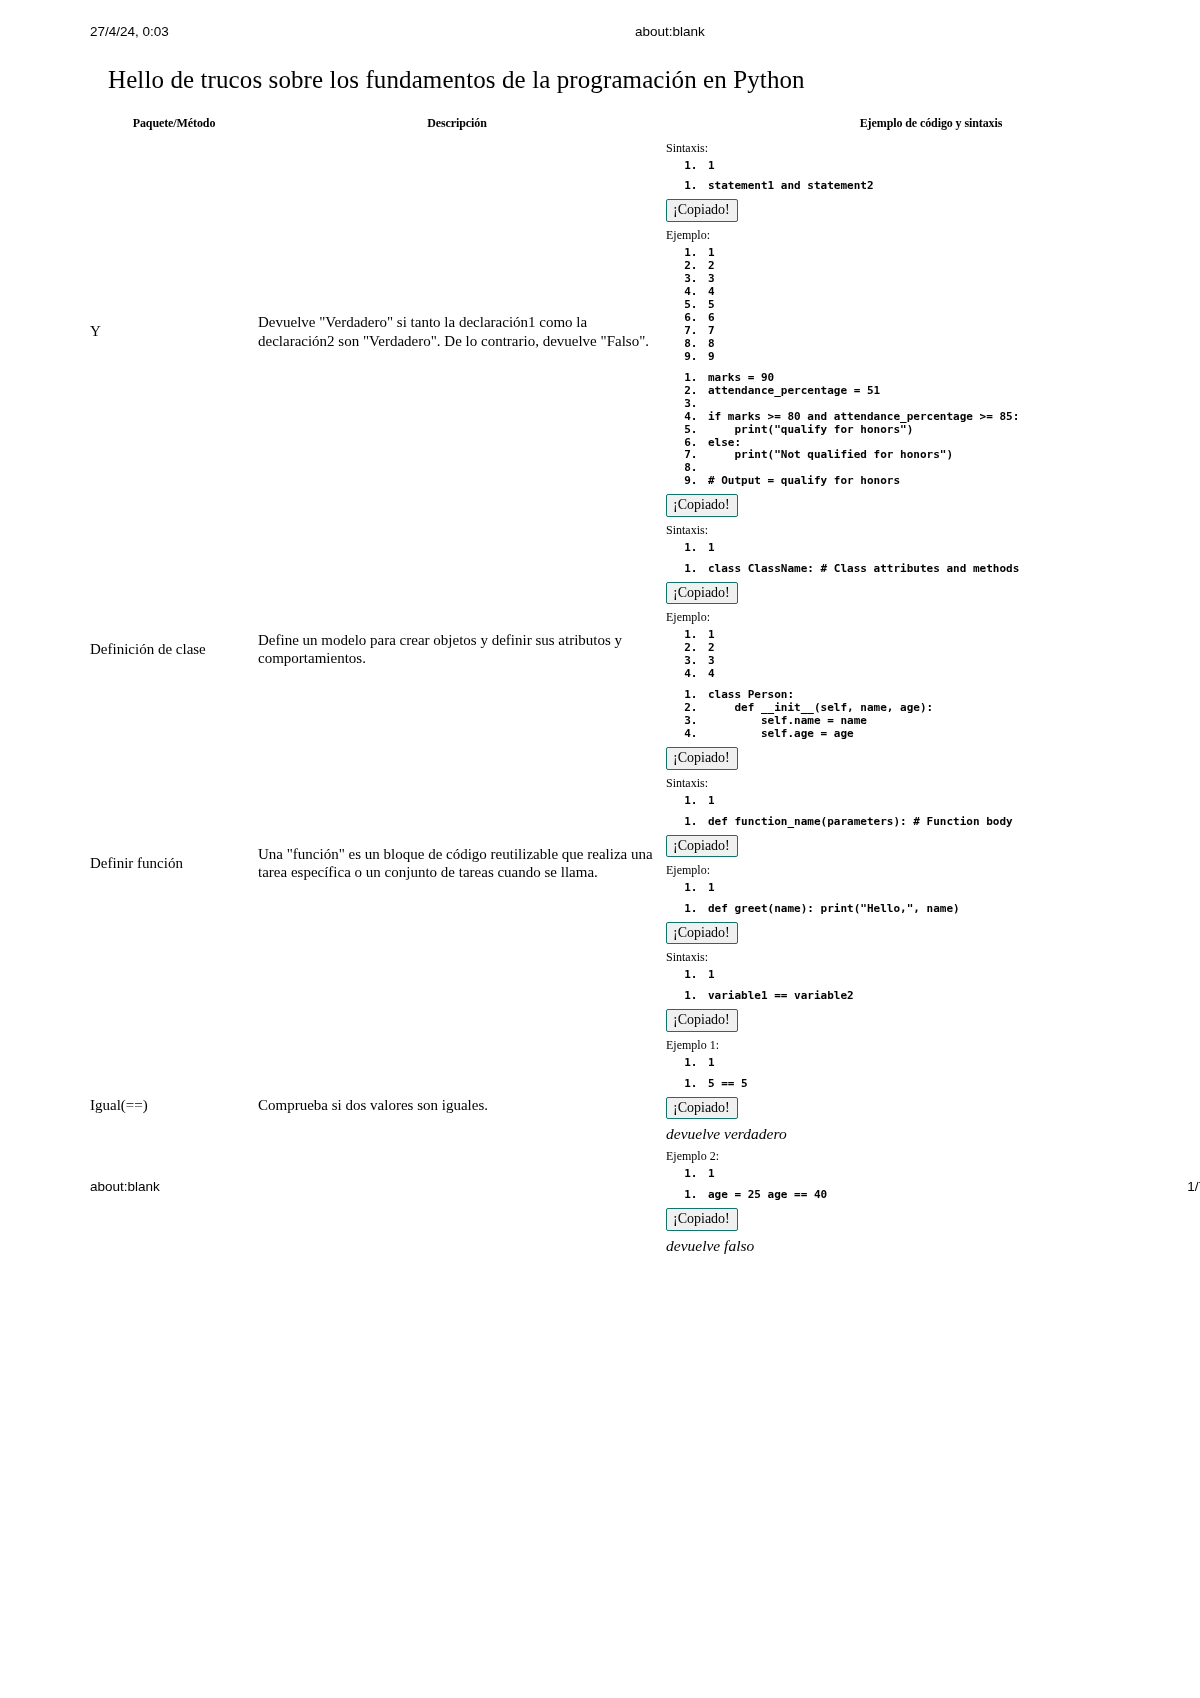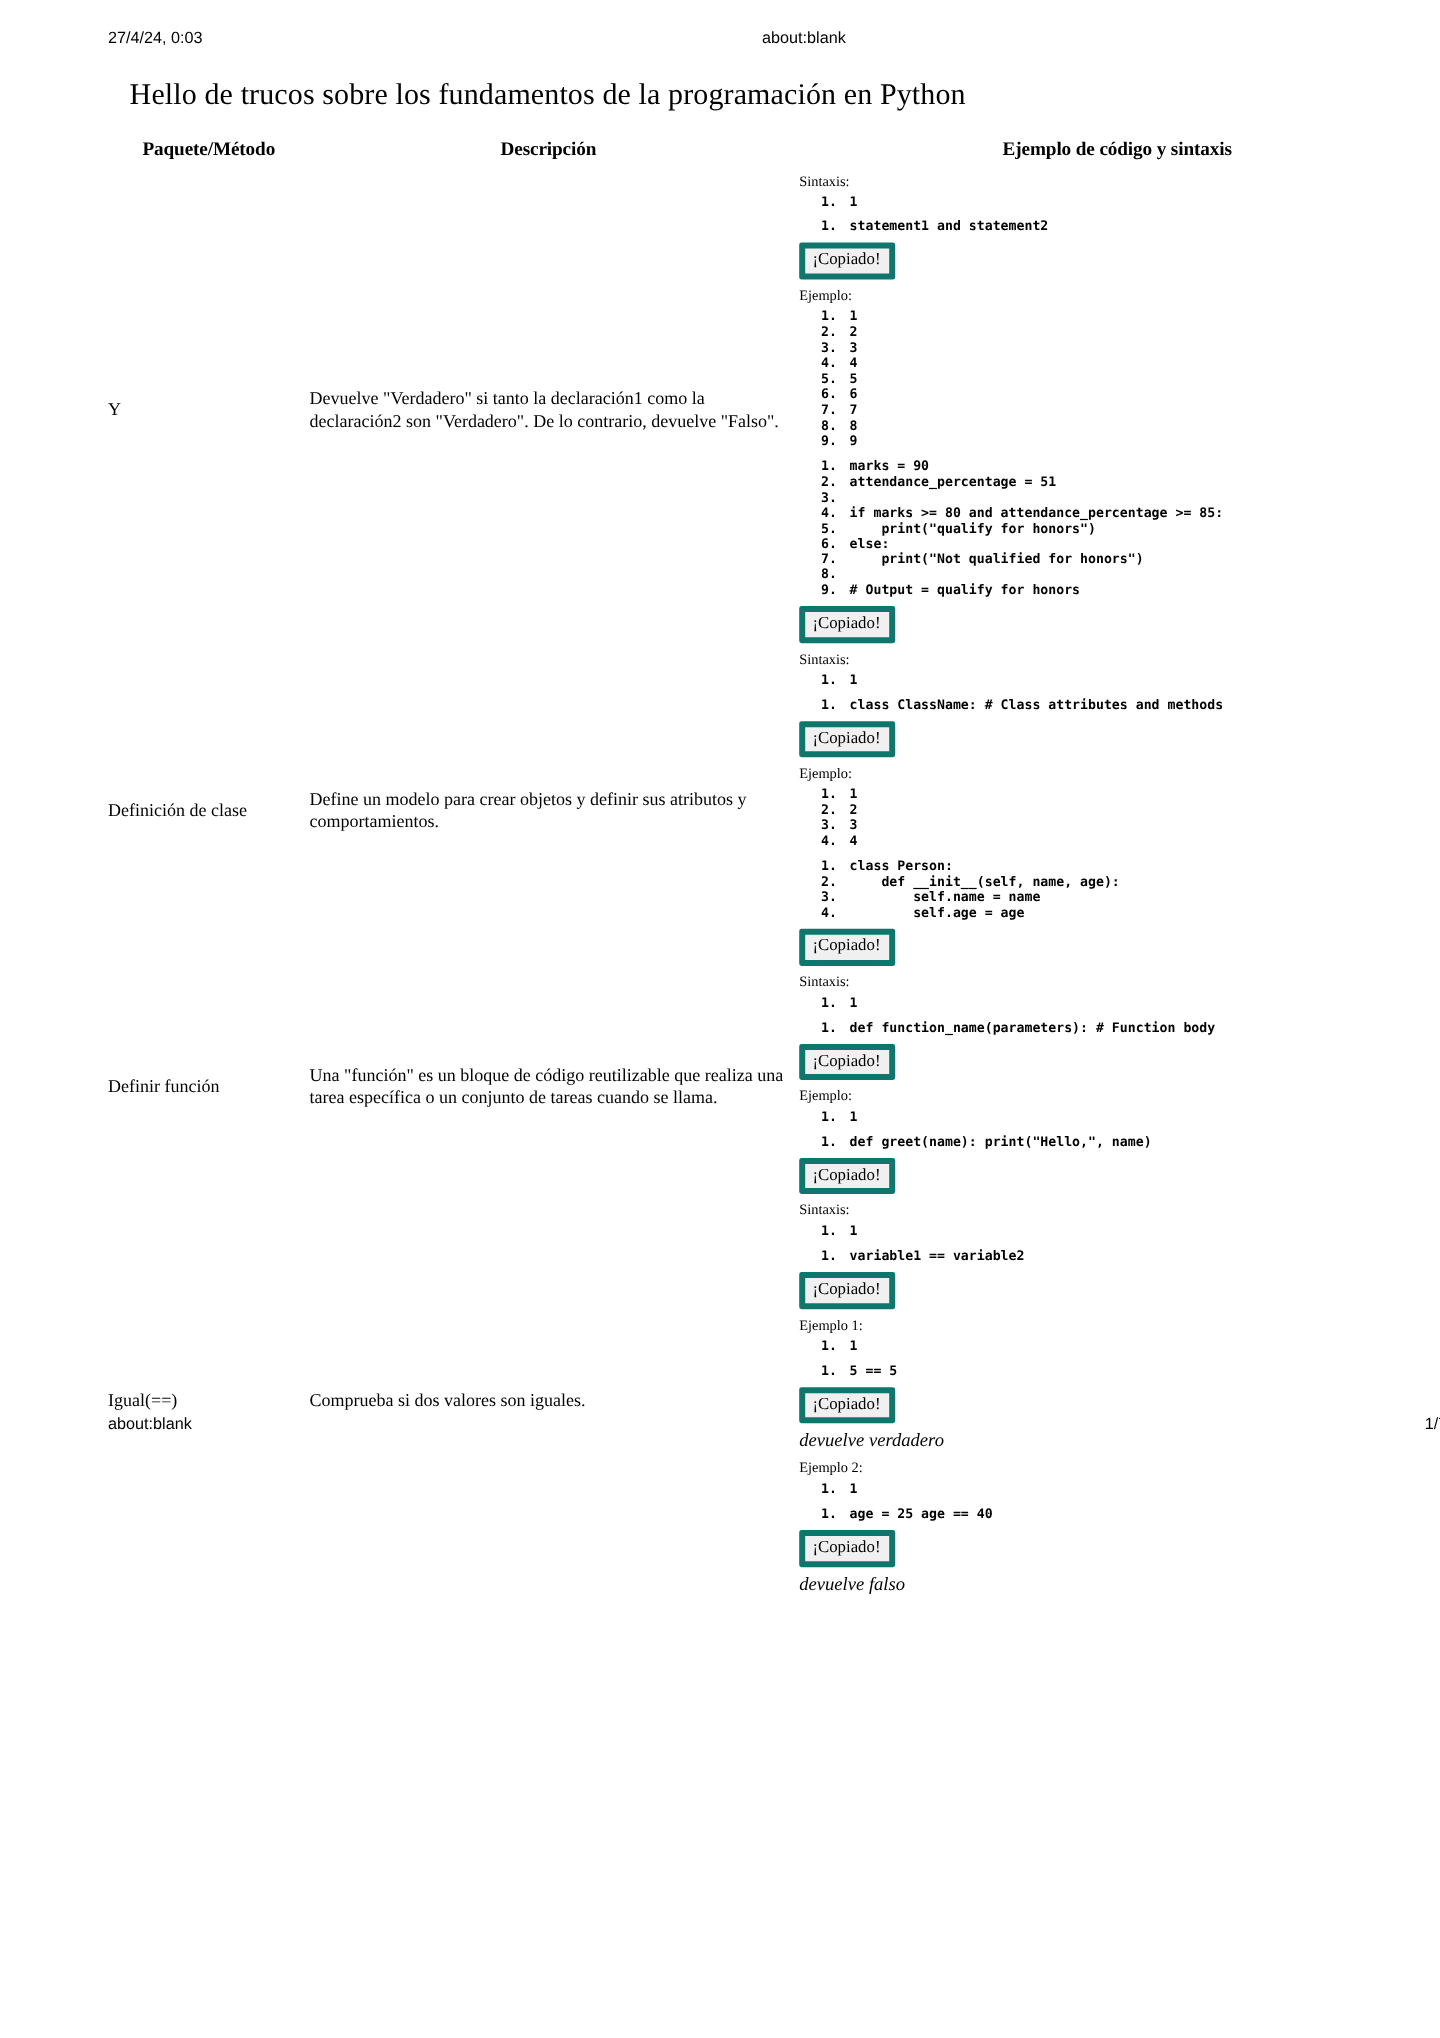--- a/index.html
+++ b/index.html
@@ -61,21 +61,21 @@
   }
 
   
   table.cheatsheet {
     width: 1116px;
     border-collapse: collapse;
     margin-top: 22px;
     table-layout: fixed;
   }
   table.cheatsheet th {
-    font-size: 16px;
+    font-size: 12px;
     font-weight: bold;
     text-align: center;
     padding: 0 0 10px 0;
     vertical-align: top;
     letter-spacing: -0.1px;
     font-family: Liberation Serif, serif;
   }
   table.cheatsheet col.c1 { width: 168px; }
   table.cheatsheet col.c2 { width: 398px; }
   table.cheatsheet col.c3 { width: 550px; }
@@ -122,21 +122,21 @@
     white-space: pre;
     padding-left: 4px;
   }
   ol.codelist.gutter { margin-bottom: 8px; }
 
   .copy-wrap { margin: 6px 0 6px 10px; }
   button.copied-btn {
     font-family: "Liberation Serif", "DejaVu Serif", serif;
     font-size: 14px;
     background: #f0f0f0;
-    border: 5px solid #0f766e;
+    border: 1px solid #0f766e;
     border-radius: 2px;
     padding: 1px 7px 2px 6px;
     color: #000;
     line-height: 1.25;
     cursor: pointer;
   }
 
   .note {
     font-size: 15.5px;
     margin: 6px 0 6px 10px;

